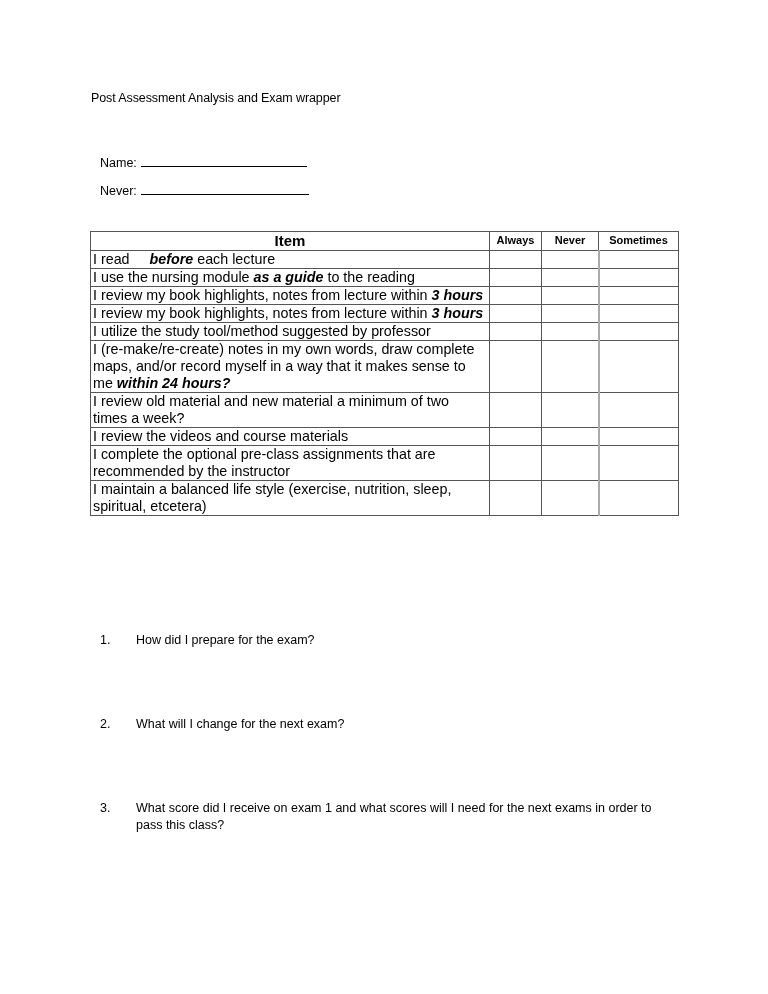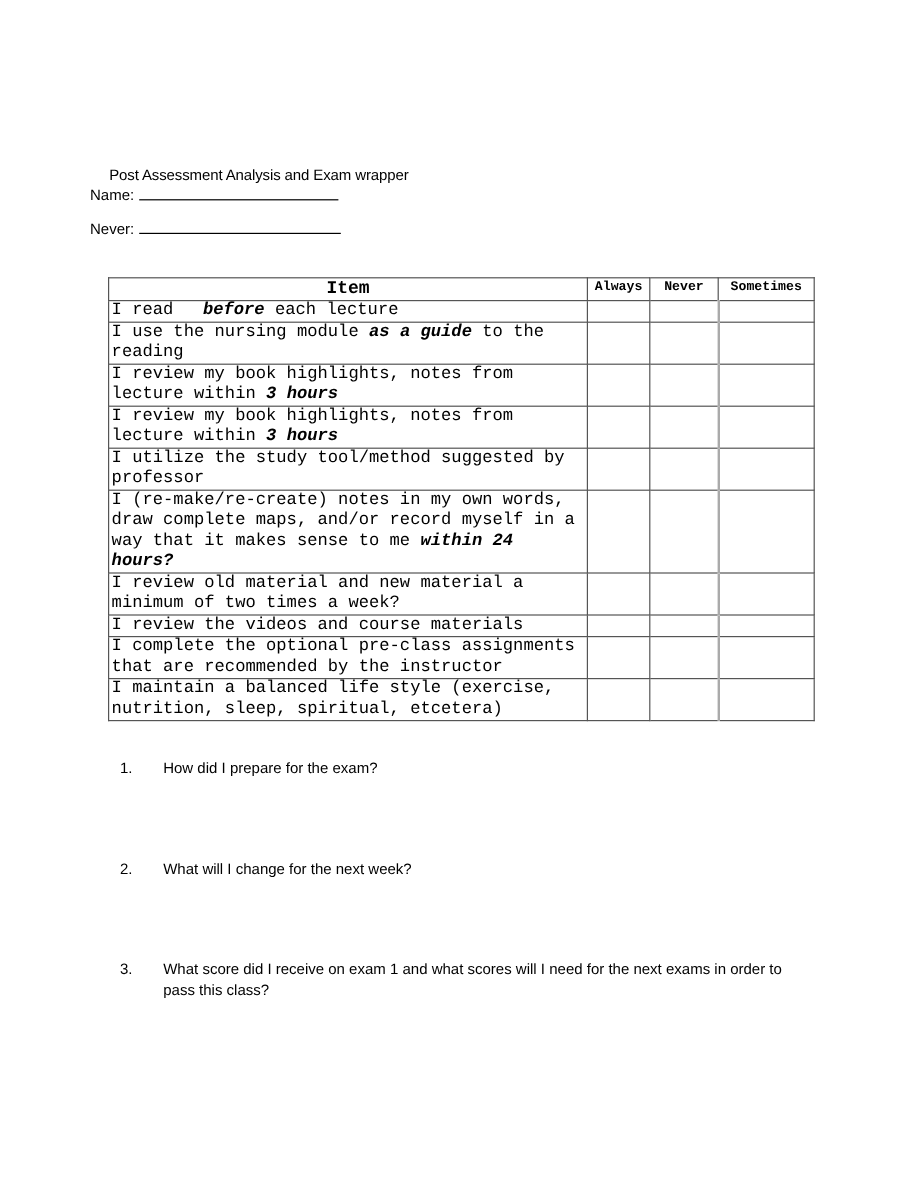--- a/index.html
+++ b/index.html
@@ -1,21 +1,21 @@
 <!DOCTYPE html>
 <html><head>
 <meta charset="utf-8">
 <style>
   html, body { margin: 0; padding: 0; background: #ffffff; }
   body { width: 768px; height: 994px; position: relative; overflow: hidden; color: #000; }
   .sans { font-family: "Liberation Sans", "DejaVu Sans", sans-serif; }
-  .serif { font-family: Liberation Mono, monospace; }
+  .serif { font-family: Liberation Sans, sans-serif; }
 
-  .doc-title { position: absolute; left: 91px; top: 91px; font-size: 12.5px; letter-spacing: -0.1px; margin-top: 48px; }
-  .field { position: absolute; left: 75px; font-size: 12.5px; }
+  .doc-title { position: absolute; left: 91px; top: 91px; font-size: 12.5px; letter-spacing: -0.1px; }
+  .field { position: absolute; left: 100px; font-size: 12.5px; }
   .field-name { top: 155px; }
   .field-date { top: 183px; }
   .field .blank { display: inline-block; border-bottom: 1px solid #000; height: 11px; vertical-align: baseline; margin-left: 4px; }
   .field-name .blank { width: 166px; }
   .field-date .blank { width: 168px; }
 
   table.survey {
     position: absolute; left: 90px; top: 231px;
     border-collapse: collapse; table-layout: fixed;
     width: 588px;
@@ -134,19 +134,19 @@
     </tbody>
 </table>
 
 <div class="questions sans">
   <div class="q q1">
     <span class="num">1.</span>
     <span class="text">How did I prepare for the exam?</span>
   </div>
   <div class="q q2">
     <span class="num">2.</span>
-    <span class="text">What will I change for the next week?</span>
+    <span class="text">What will I change for the next exam?</span>
   </div>
   <div class="q q3">
     <span class="num">3.</span>
     <span class="text">What score did I receive on exam 1 and what scores will I need for the next exams in order to pass this class?</span>
   </div>
 </div>
 
 </body></html>

